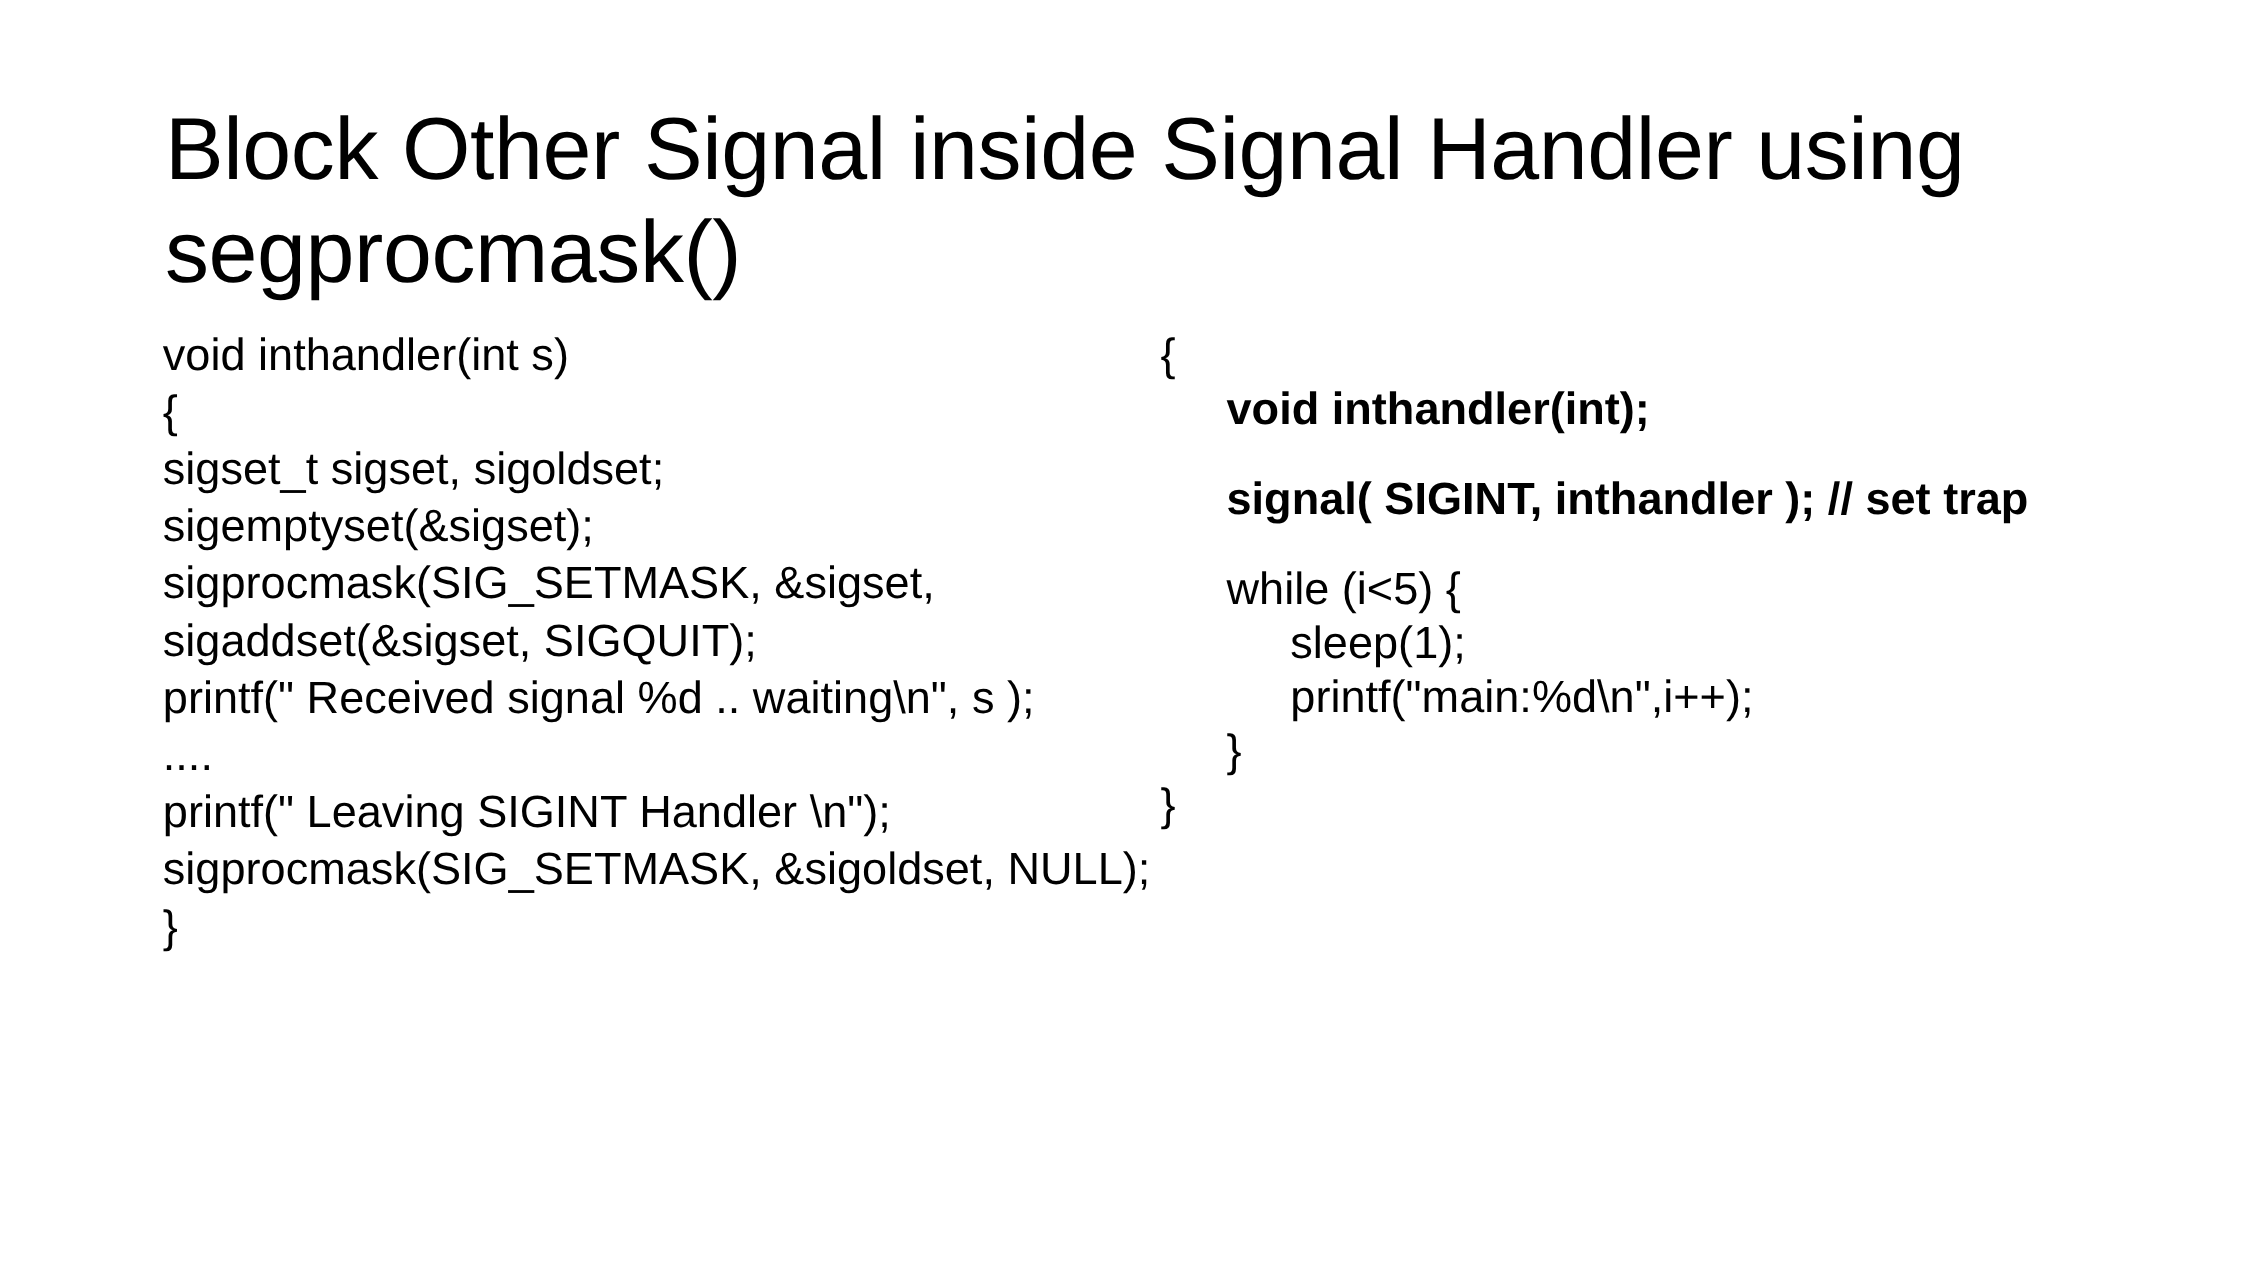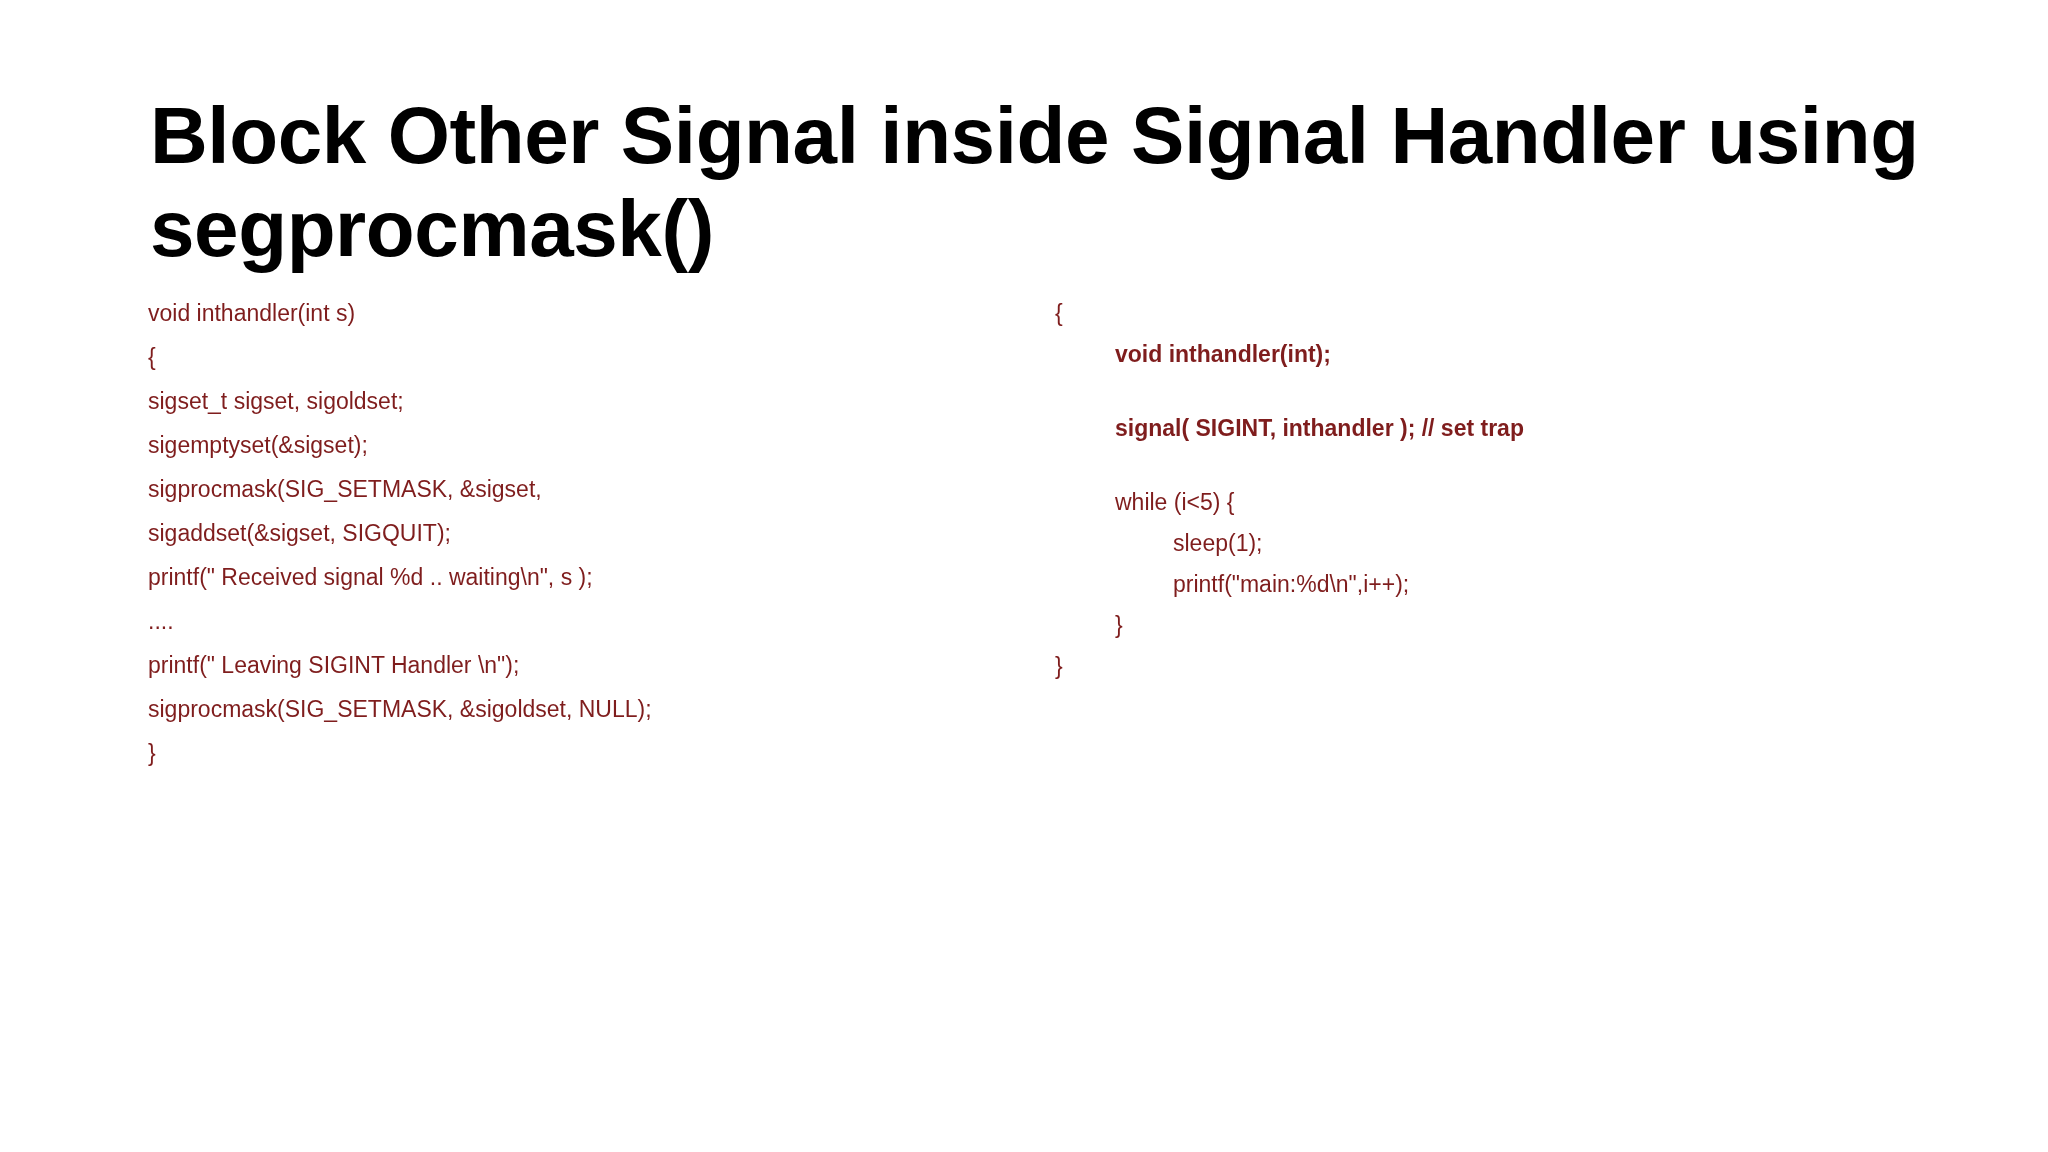--- a/index.html
+++ b/index.html
@@ -19,35 +19,35 @@
   }
 
   
   .slide-title {
     position: absolute;
     left: 150px;
     top: 52px;
     width: 1790px;
     font-size: 80px;
     line-height: 1.16;
-    font-weight: 700;
+    font-weight: 400;
     letter-spacing: -0.4px;
     color: #000000;
     white-space: pre-wrap;
     margin-top: 38px;
   }
 
   
   .col {
     position: absolute;
     top: 302px;
-    font-size: 23px;
+    font-size: 41px;
     line-height: 1.0;
     font-weight: 400;
-    color: #7f1d1d;
+    color: #000000;
   }
   .col-left  { left: 148px;  width: 830px; }
   .col-right { left: 1055px; width: 830px; }
 
   .code-line {
     white-space: pre;
     display: block;
     margin-bottom: 11px;
     min-height: 33px;
   }

